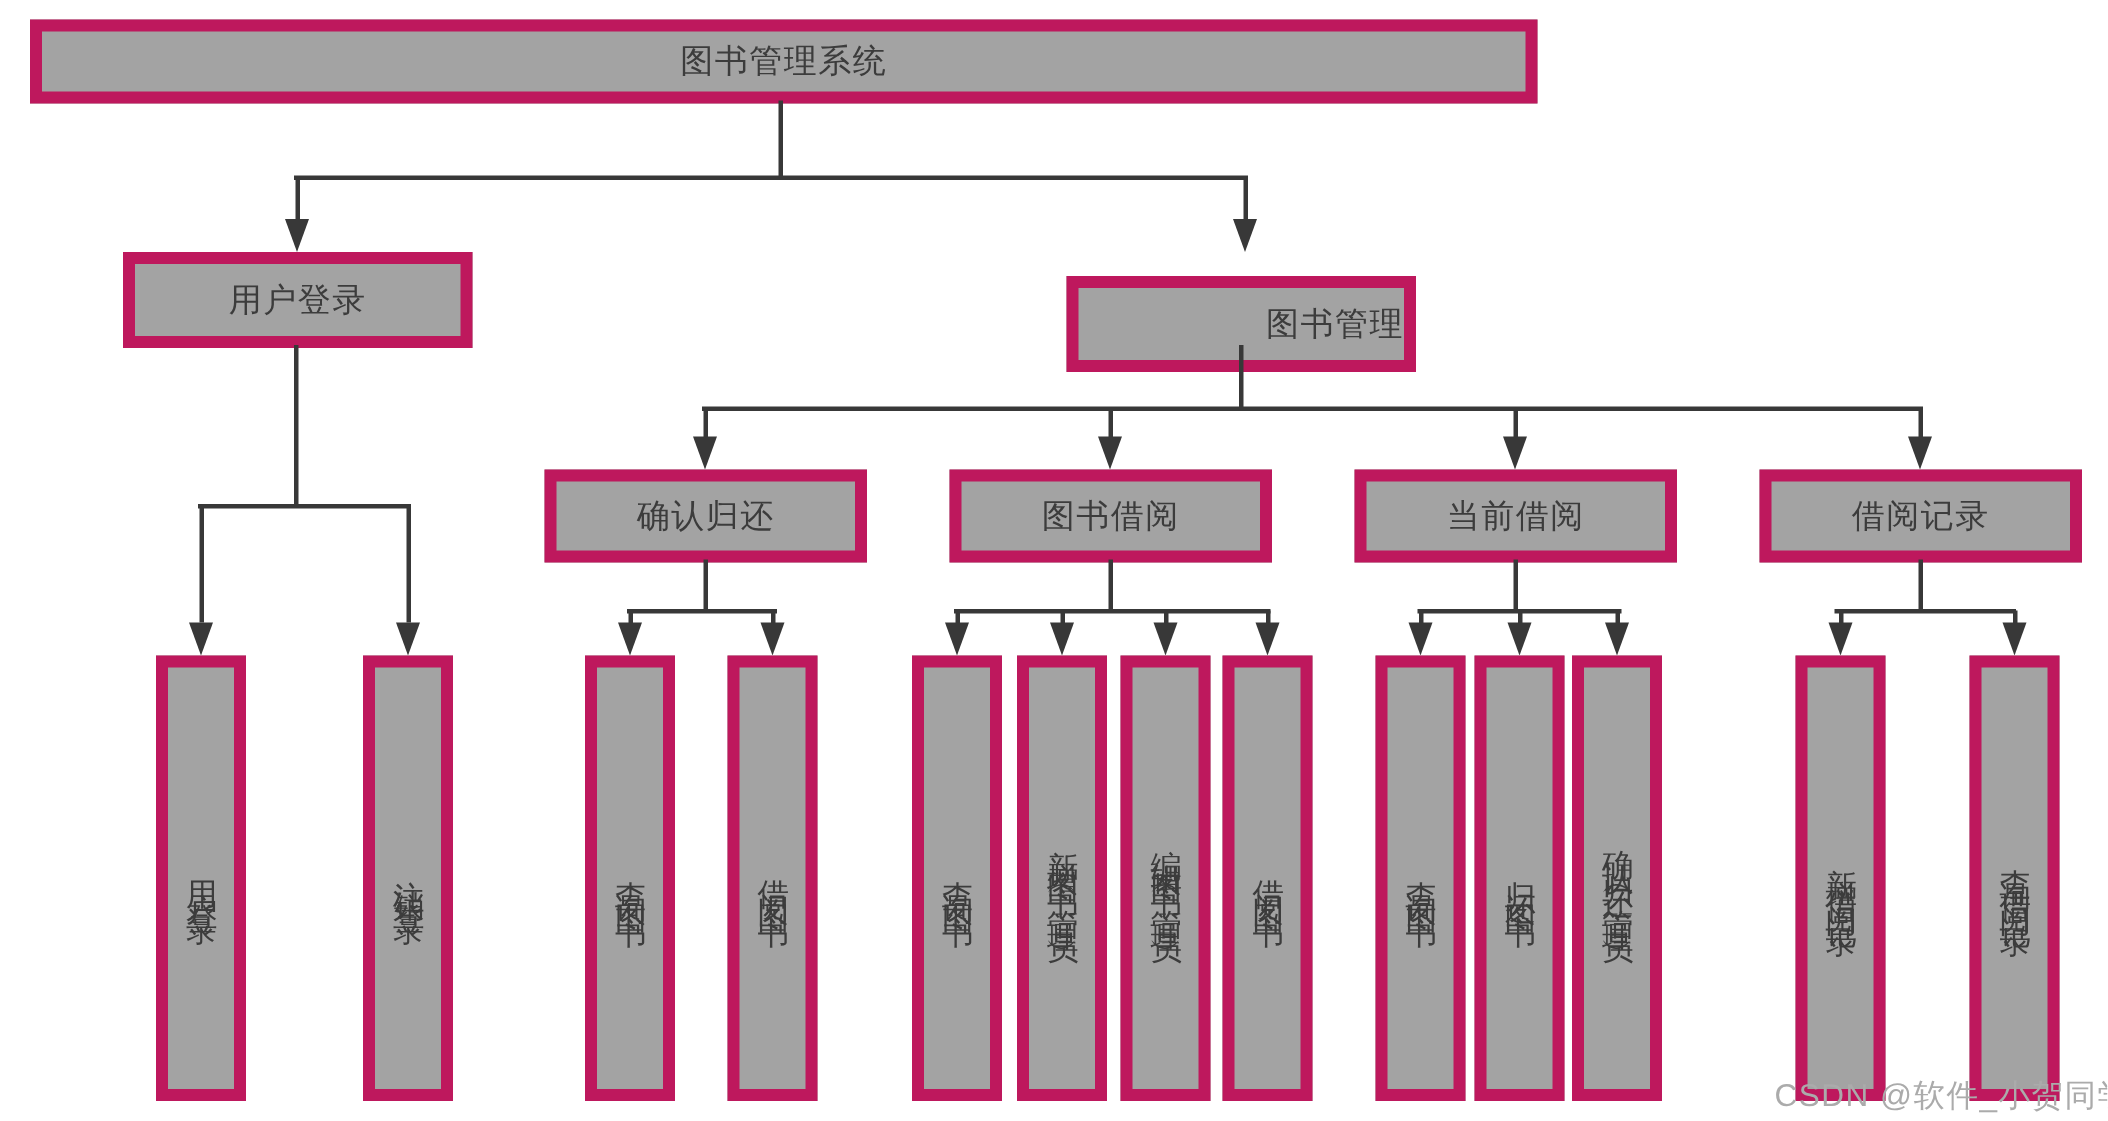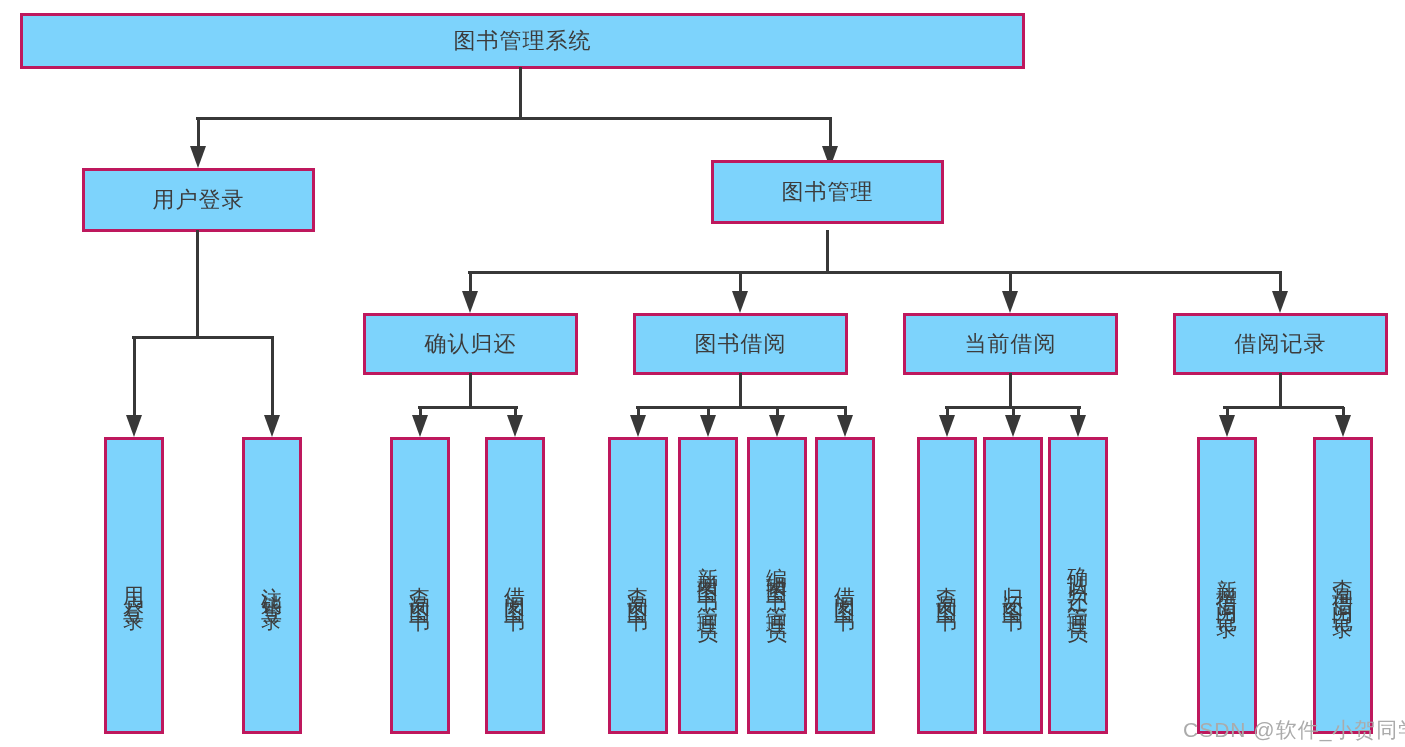--- a/index.html
+++ b/index.html
@@ -11,22 +11,22 @@
   #canvas {
     position: relative;
     width: 1405px;
     height: 747px;
     background: #ffffff;
     overflow: hidden;
   }
   .box {
     position: absolute;
     box-sizing: border-box;
-    background: #7dd3fc;
-    border: 3px solid #be185d;
+    background: #a3a3a3;
+    border: 8px solid #be185d;
     display: flex;
     align-items: center;
     justify-content: center;
     color: #3c3c3c;
     font-size: 22px;
     letter-spacing: 1px;
     line-height: 1;
     white-space: nowrap;
   }
   .leaf {
@@ -83,21 +83,21 @@
   <div class="vline" style="left:519px; top:67px; height:52px;"></div>
   <div class="hline" style="left:196px; top:117px; width:636px;"></div>
   <div class="vline" style="left:197px; top:118px; height:28px;"></div>
   <div class="ahead" style="left:190px; top:146px;"></div>
   <div class="vline" style="left:829px; top:118px; height:28px;"></div>
   <div class="ahead" style="left:822px; top:146px;"></div>
 
   <div class="box" style="left:82px; top:168px; width:233px; height:64px;">
     <span>用户登录</span>
   </div>
-  <div class="box" style="left:711px; top:160px; width:233px; height:64px;">
+  <div class="box" style="left:711px; top:184px; width:233px; height:64px;justify-content:flex-end;">
     <span>图书管理</span>
   </div>
 
   <div class="vline" style="left:196px; top:230px; height:107px;"></div>
   <div class="hline" style="left:132px; top:336px; width:142px;"></div>
   <div class="vline" style="left:133px; top:337px; height:78px;"></div>
   <div class="ahead" style="left:126px; top:415px;"></div>
   <div class="vline" style="left:271px; top:337px; height:78px;"></div>
   <div class="ahead" style="left:264px; top:415px;"></div>
 

